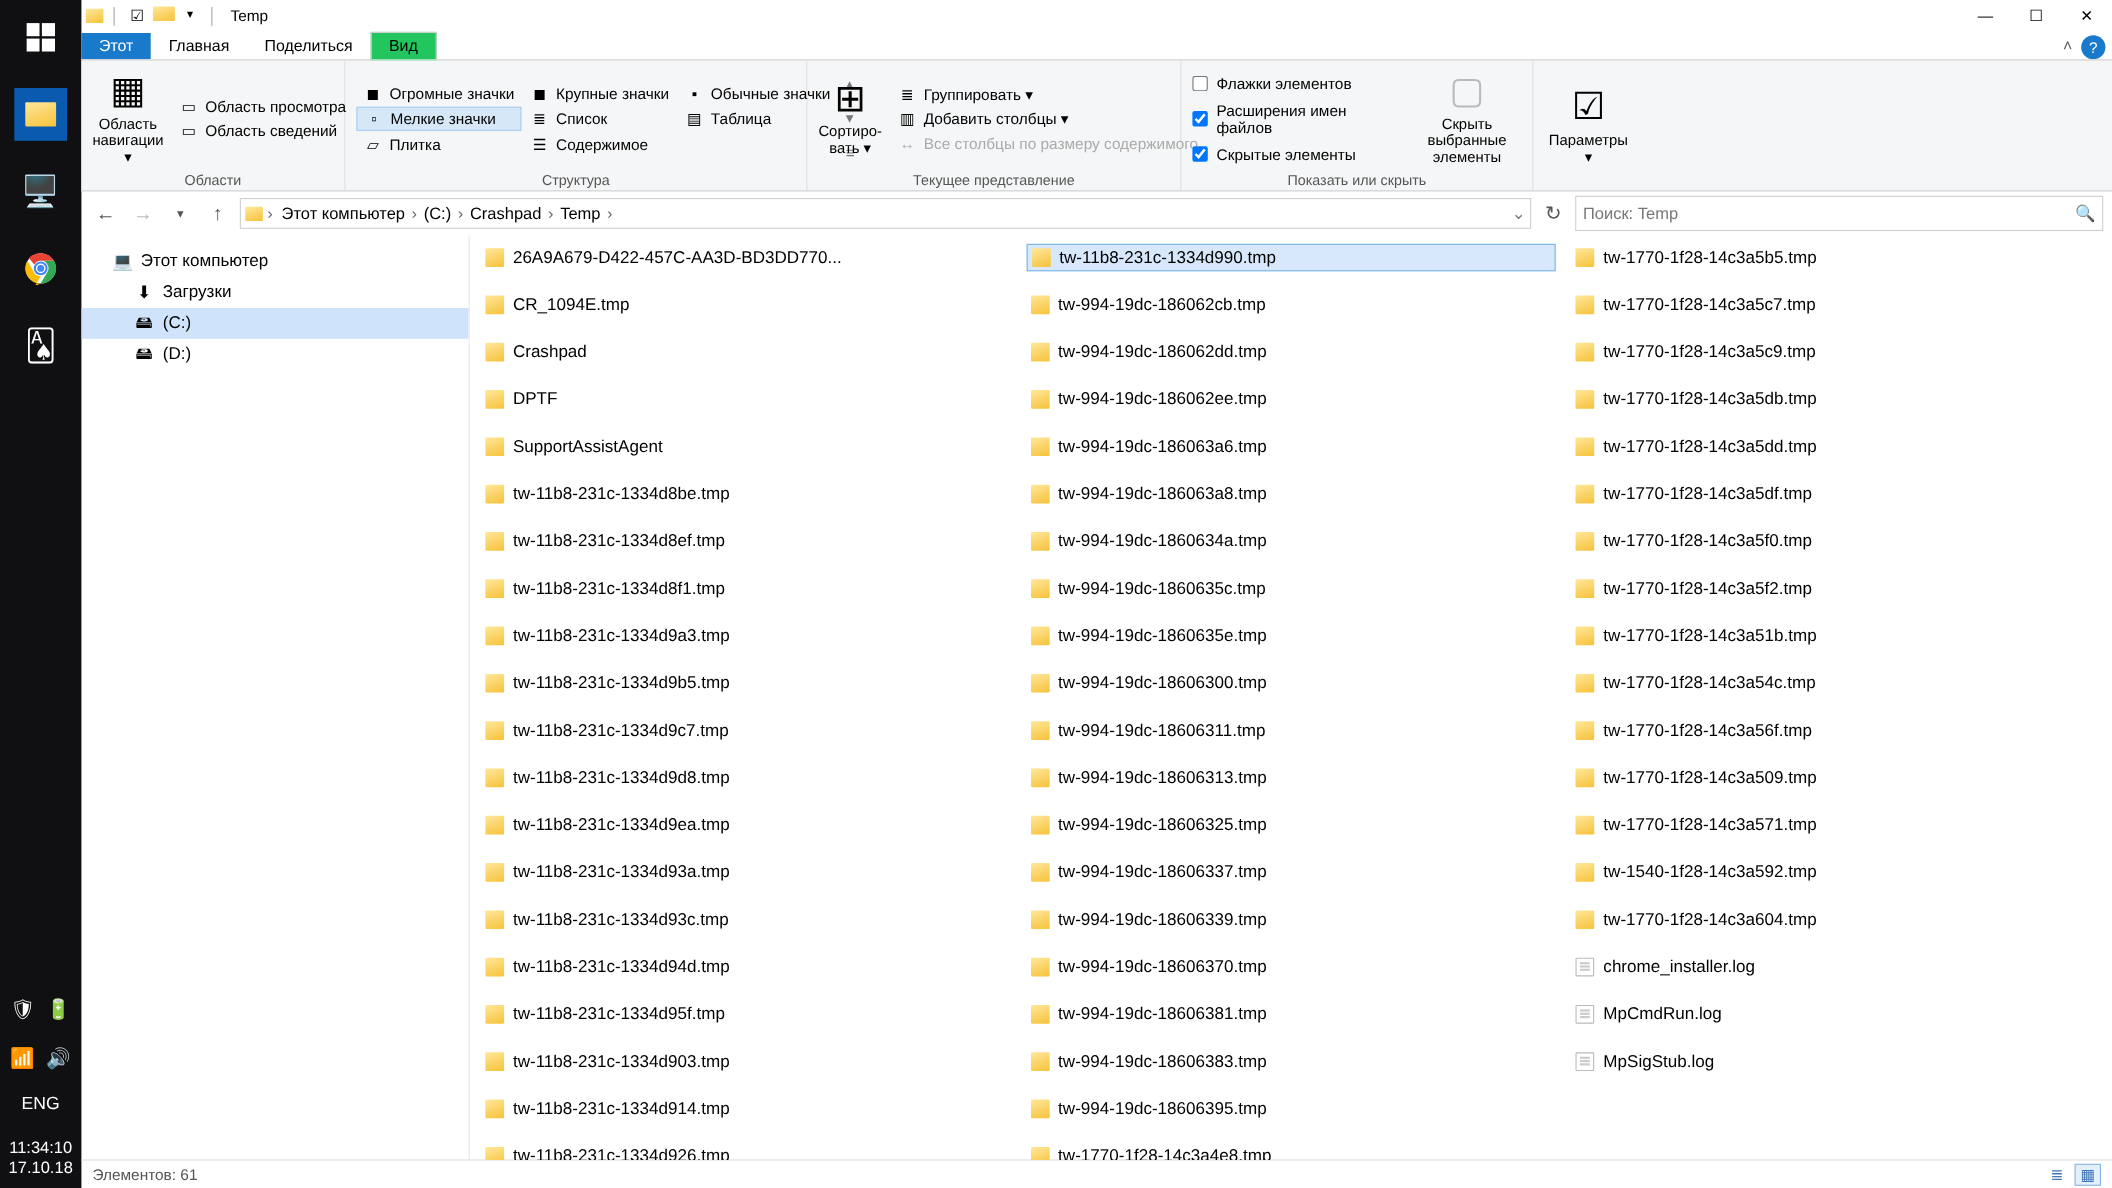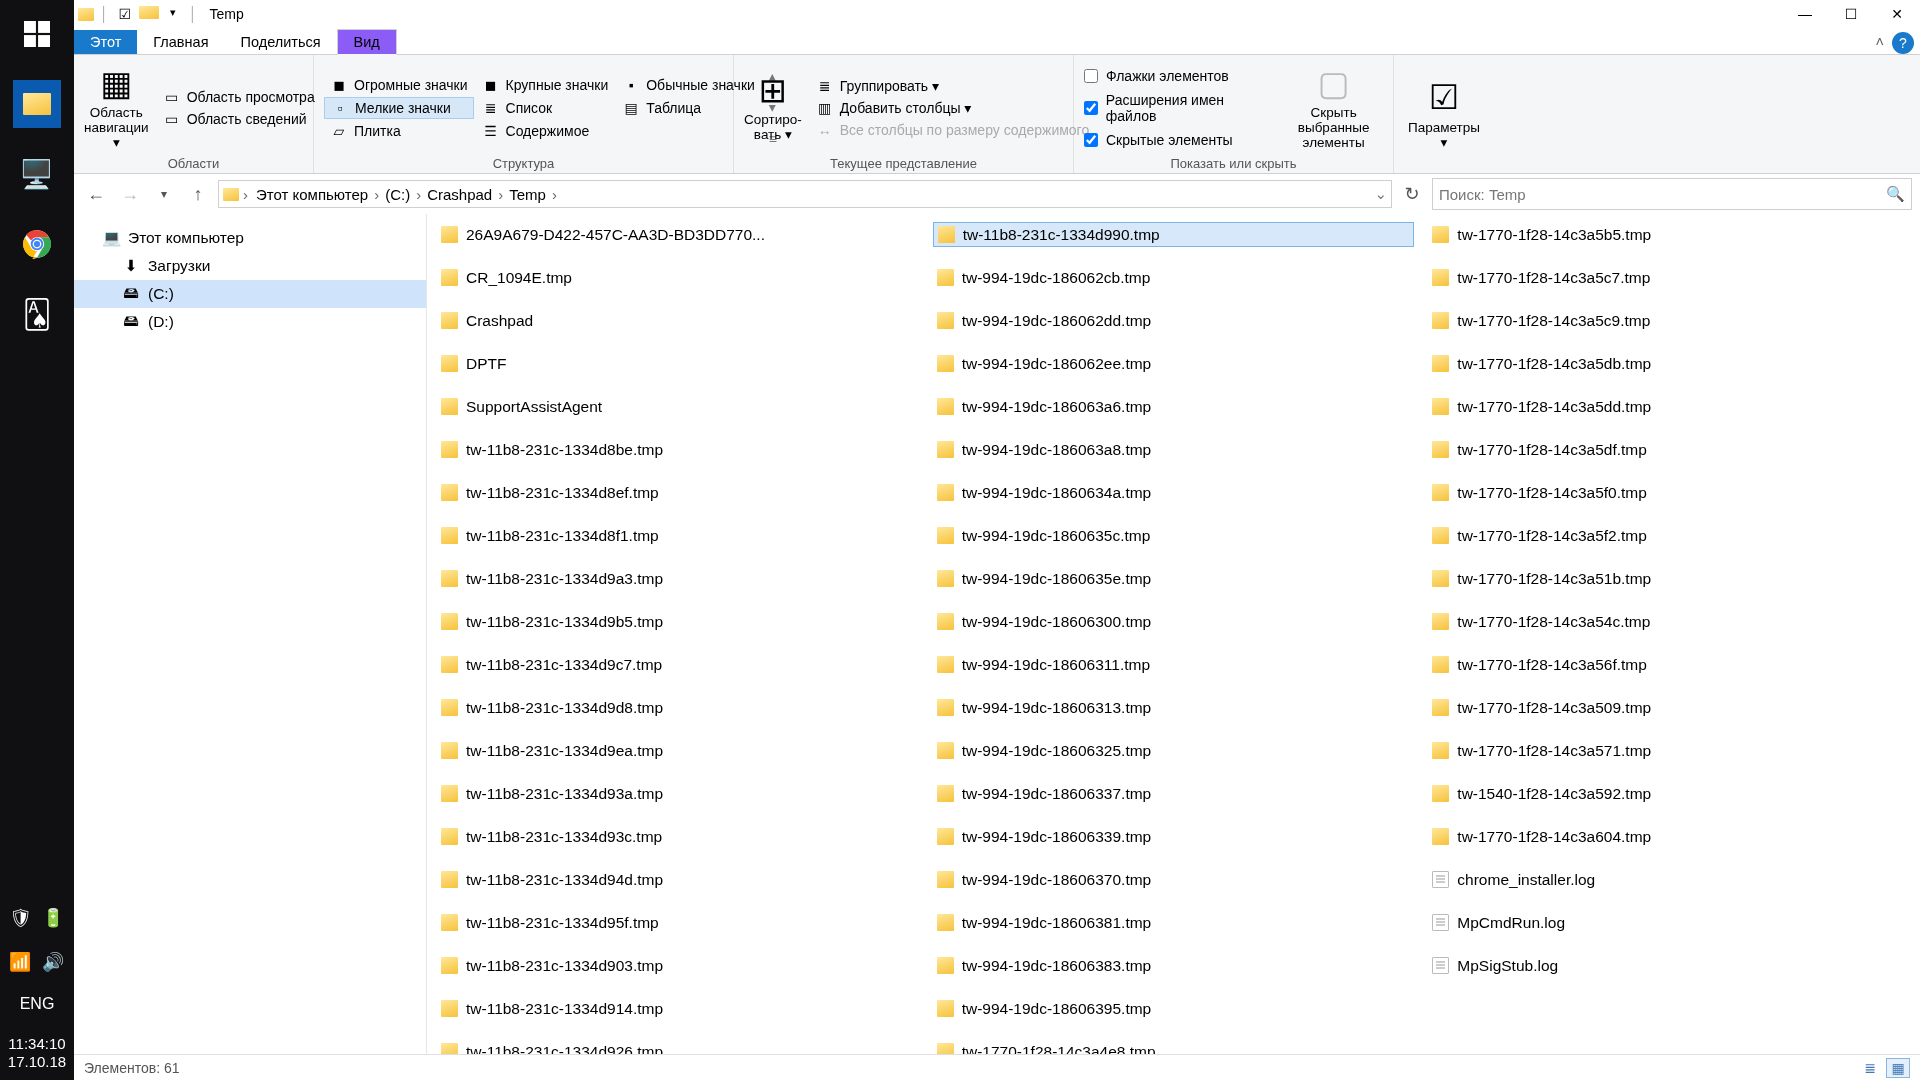--- a/index.html
+++ b/index.html
@@ -19,21 +19,21 @@
   #titlebar .left { display: flex; align-items: center; gap: 6px; }
   #titlebar .qat { display: flex; gap: 4px; }
   #titlebar .qat span { display: inline-block; width: 20px; text-align: center; }
   #titlebar .winctrl { display: flex; }
   #titlebar .winctrl div { width: 46px; height: 28px; display: flex; align-items: center; justify-content: center; font-size: 14px; }
 
   
   #ribbon-tabs { height: 26px; display: flex; align-items: end; font-size: 14.5px; }
   #ribbon-tabs .tab { padding: 4px 16px; cursor: pointer; }
   #ribbon-tabs .tab.file { background: #1979ca; color: #fff; }
-  #ribbon-tabs .tab.active { border: 1px solid #d0d0d0; border-bottom: 1px solid #f5f6f7; background: #8b5cf6; position: relative; top: 1px; }
+  #ribbon-tabs .tab.active { border: 1px solid #d0d0d0; border-bottom: 1px solid #f5f6f7; background: #22c55e; position: relative; top: 1px; }
   #ribbon-tabs .spacer { flex: 1; }
   #ribbon-tabs .help { width: 22px; height: 22px; border-radius: 50%; background: #1979ca; color: #fff; display: flex; align-items: center; justify-content: center; font-size: 14px; margin-right: 6px; }
   #ribbon-tabs .chev { padding: 4px 8px; color: #5c5c5c; }
 
   
   #ribbon { background: #f5f6f7; border-top: 1px solid #d0d0d0; border-bottom: 1px solid #d0d0d0; display: flex; height: 120px; font-size: 14px; }
   .rgroup { border-right: 1px solid #e0e0e0; padding: 6px 10px 2px; display: flex; flex-direction: column; }
   .rgroup .body { flex: 1; display: flex; gap: 8px; }
   .rgroup .label { text-align: center; font-size: 13px; color: #555; padding-top: 2px; }
   .rbtn-big { display: flex; flex-direction: column; align-items: center; justify-content: center; text-align: center; width: 80px; gap: 4px; font-size: 13.5px; line-height: 1.1; cursor: pointer; }

